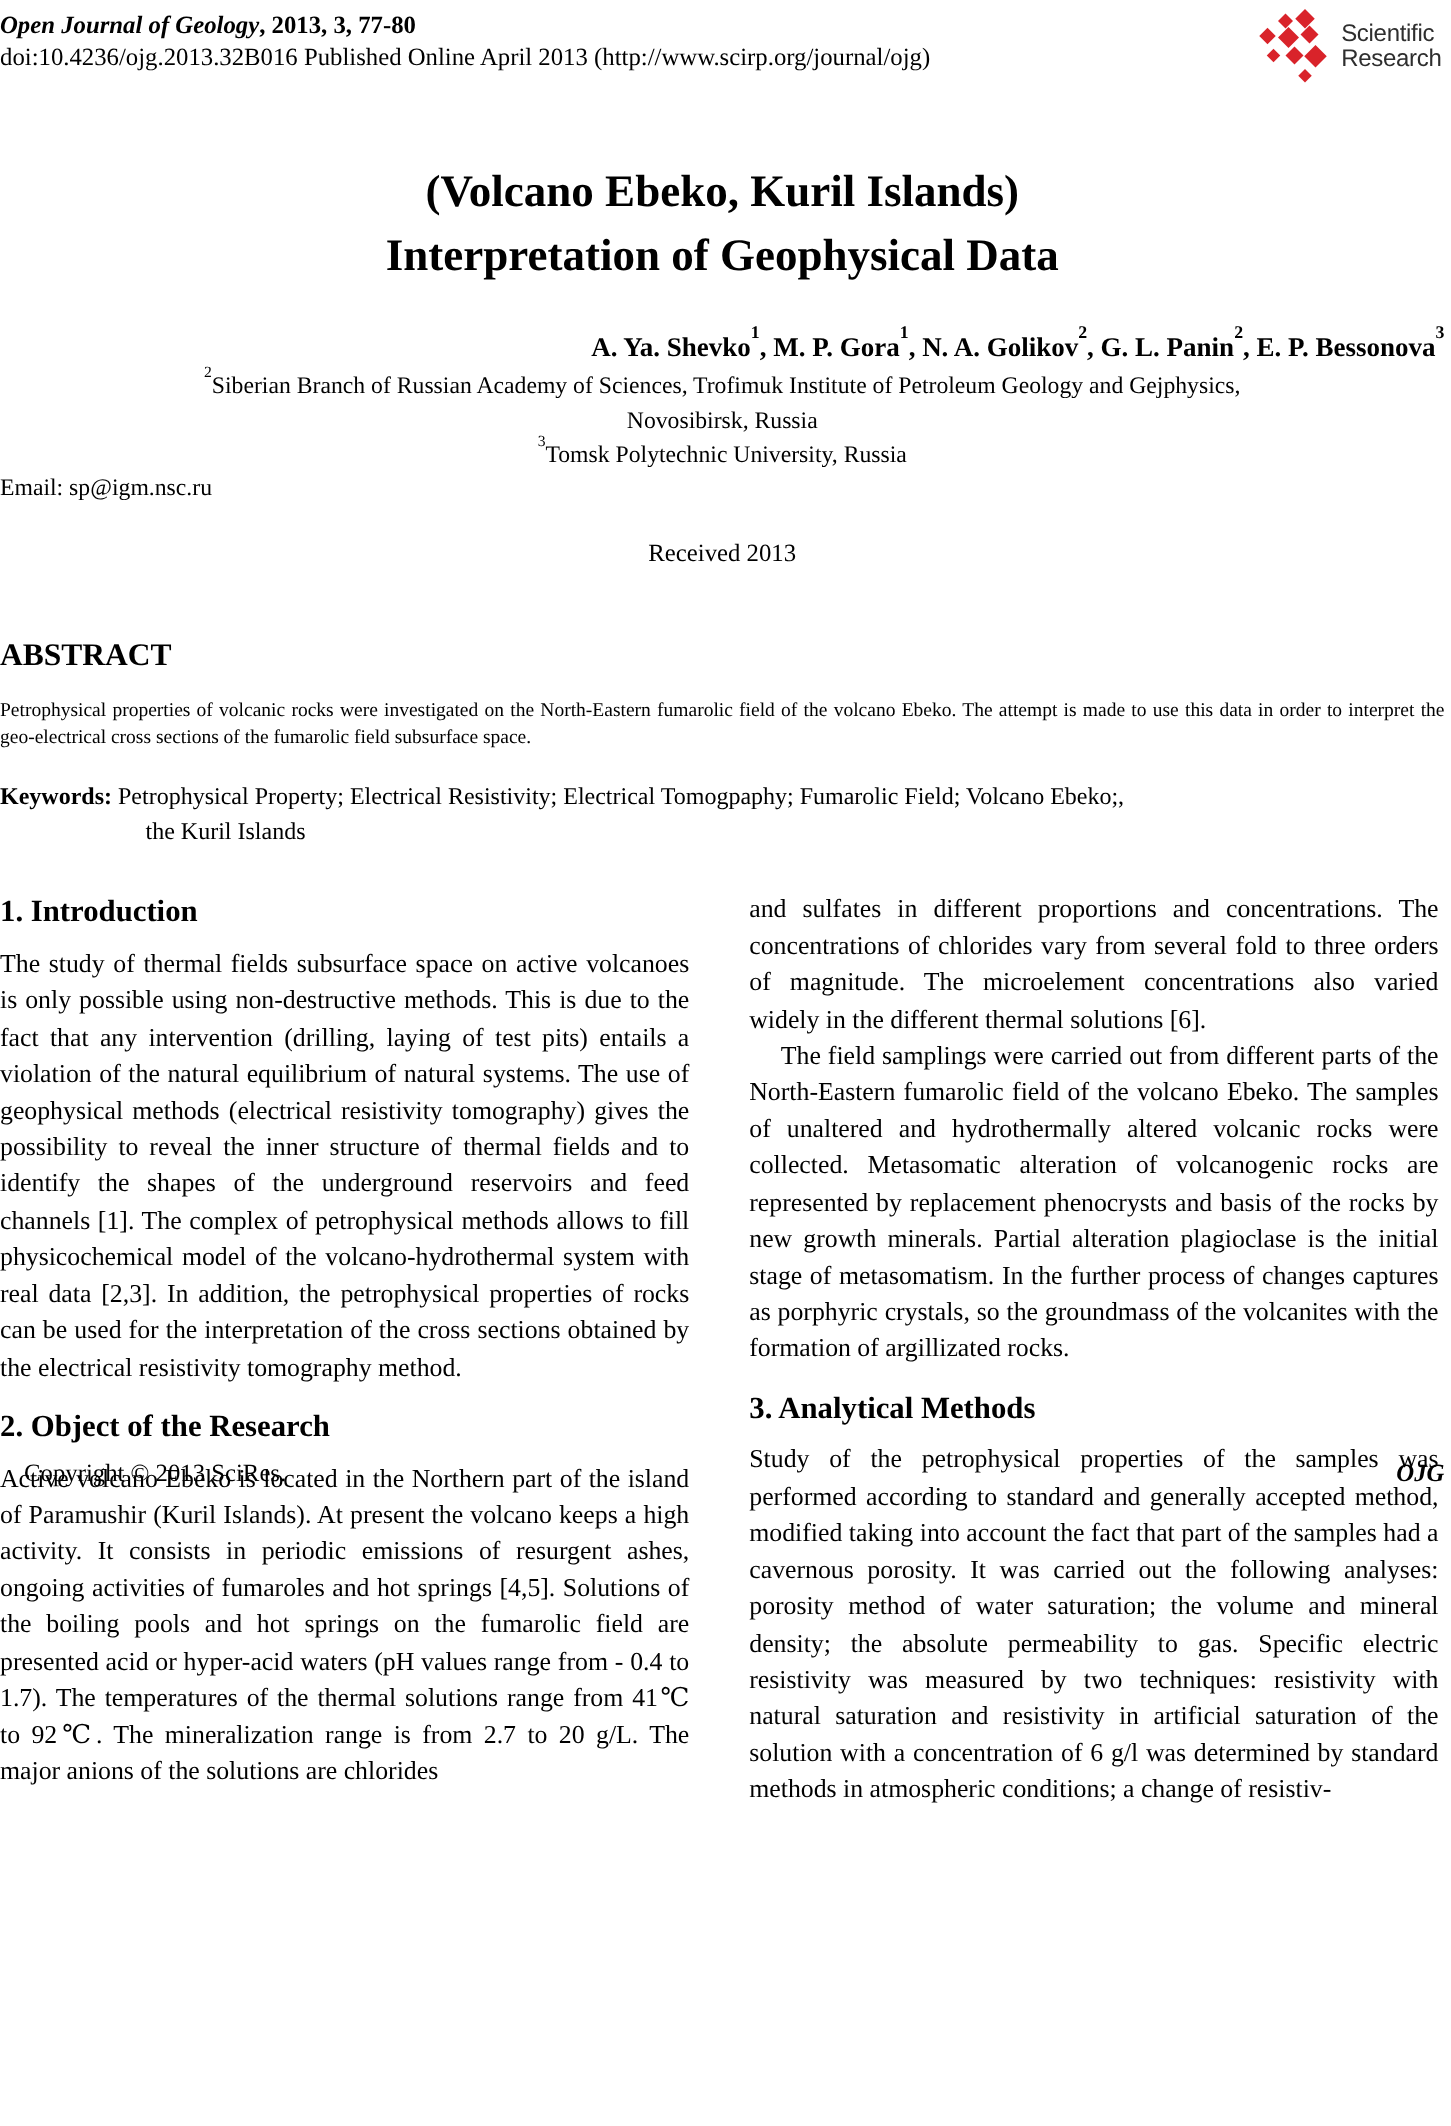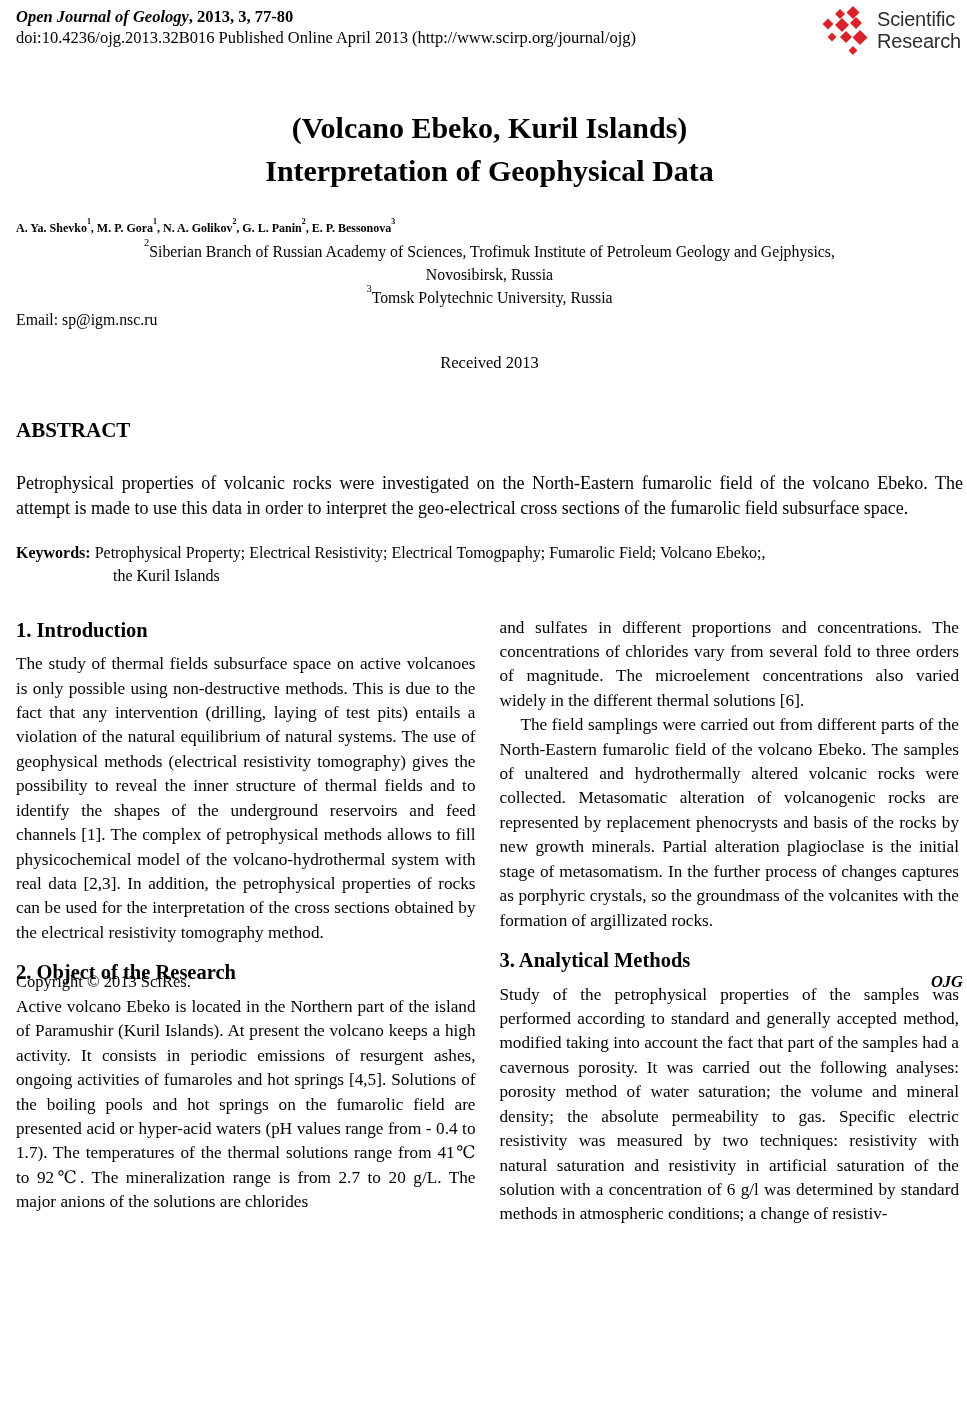--- a/index.html
+++ b/index.html
@@ -4,60 +4,60 @@
 <style>
   * { margin: 0; padding: 0; box-sizing: border-box; }
   html, body { background: #ffffff; }
   body {
     width: 967px; height: 1417px;
     font-family: "Liberation Serif", "DejaVu Serif", serif;
     color: #000;
     position: relative;
     overflow: hidden;
   }
-  .page { width: 967px; height: 1001px; padding: 6px 4px 0 16px; position: relative; }
+  .page { width: 967px; height: 1001px; padding: 6px 4px 0 0; position: relative; }
 
   
   .header { display: flex; justify-content: space-between; align-items: flex-start; }
   .journal-info { font-size: 16.5px; line-height: 1.28; }
   .journal-line { font-weight: bold; }
   .journal-name { font-style: italic; }
   .doi-line { font-weight: normal; }
   .logo { display: flex; align-items: center; gap: 5px; margin-right: 2px; }
   .logo svg { display: block; }
   .logo-text {
     font-family: "Liberation Sans", "DejaVu Sans", sans-serif;
-    font-size: 20px; line-height: 1.08; color: #2e2e2e; letter-spacing: -0.2px;
+    font-size: 16px; line-height: 1.08; color: #2e2e2e; letter-spacing: -0.2px;
   }
 
   
   .paper-title {
     text-align: center; font-weight: bold; font-size: 30px; line-height: 1.44;
     margin-top: 50px;
   }
   .paper-title span { display: block; }
 
-  .authors { text-align: left; font-weight: bold; font-size: 12px; margin-top: 29px; }
+  .authors { text-align: right; font-weight: bold; font-size: 18px; margin-top: 29px; }
   sup { font-size: 66%; position: relative; top: -0.45em; line-height: 0; }
 
   .affiliations { text-align: center; font-size: 15.8px; line-height: 1.43; margin-top: 5px; }
   .email-line { font-size: 15.8px; line-height: 1.43; }
   .received { text-align: center; font-size: 16.5px; margin-top: 21px; }
 
   
   .abstract-heading { font-size: 21px; font-weight: bold; margin-top: 45px; }
-  .abstract-text { font-size: 18px; line-height: 1.42; text-align: justify; margin-top: 28px; }
+  .abstract-text { font-size: 13px; line-height: 1.42; text-align: justify; margin-top: 15px; }
   .keywords {
     font-size: 16px; line-height: 1.46; margin-top: 19px;
     padding-left: 97px; text-indent: -97px;
   }
   .keywords .kw-label { font-weight: bold; }
 
   
-  .columns { display: flex; gap: 24px; margin-top: 28px; }
+  .columns { display: flex; gap: 40px; margin-top: 28px; }
   .col { width: 459.5px; font-size: 17.2px; line-height: 1.42; text-align: justify; }
   .col h2.heading {
     font-size: 20.5px; font-weight: bold; text-align: left;
     margin: 15px 0 9px 0; line-height: 1.25;
   }
   .col > h2.heading:first-child { margin-top: 2px; }
   .col p.para { margin: 0; }
   .col p.para.indent { text-indent: 21px; }
 
   

